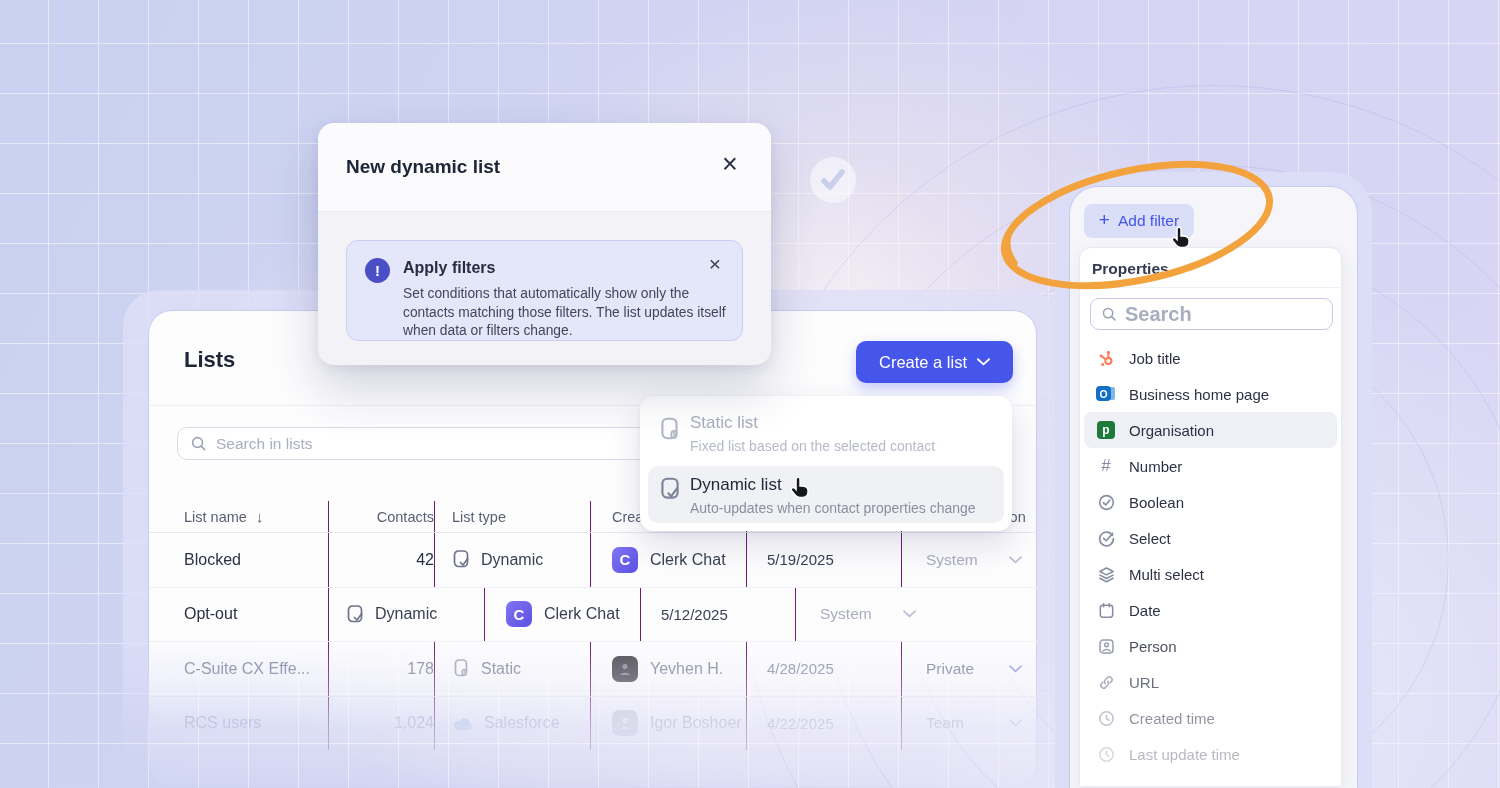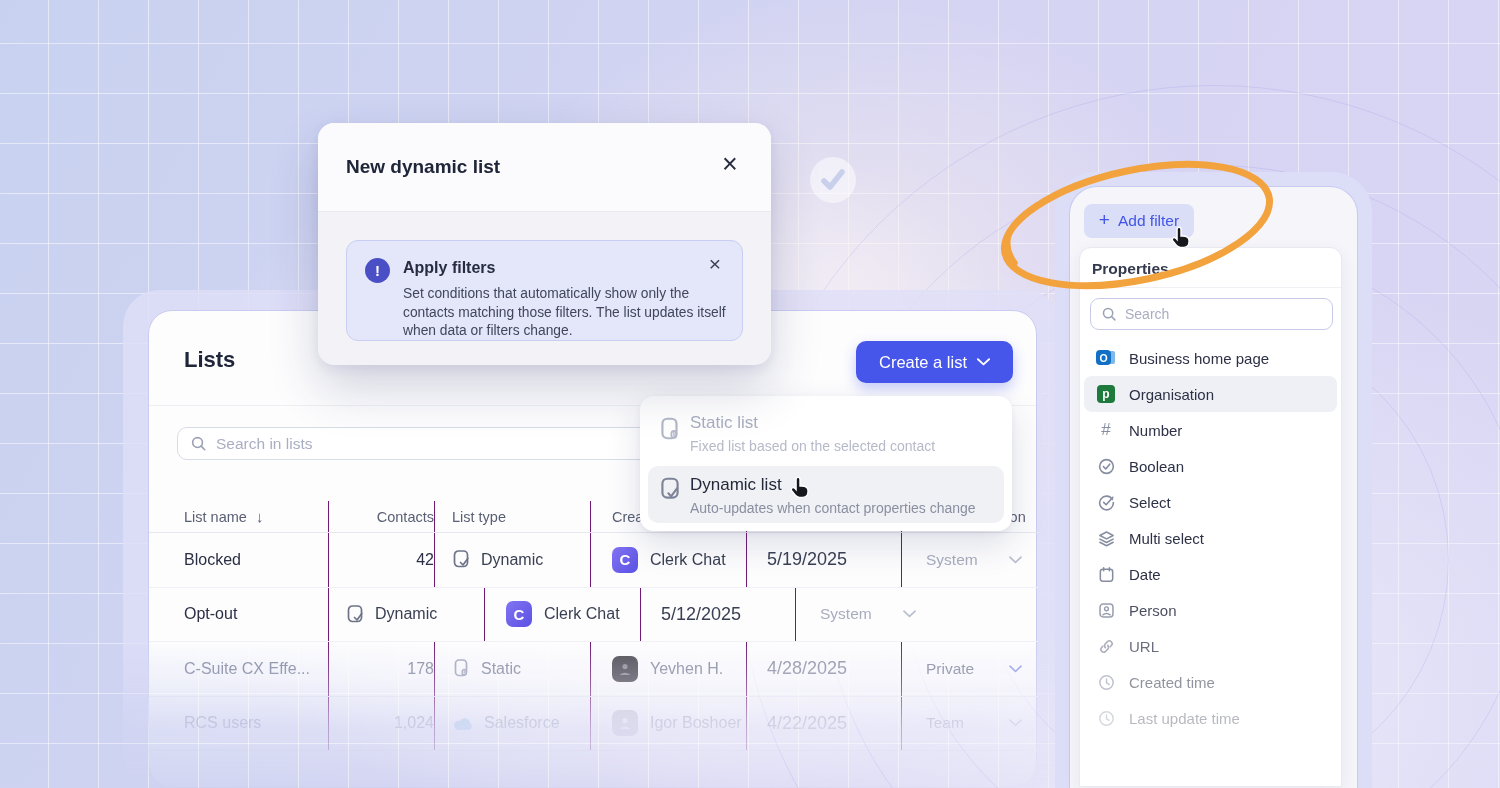--- a/index.html
+++ b/index.html
@@ -50,21 +50,21 @@
   .cell { display:flex; align-items:center; border-right:1px solid #701a75; }
   .cell:last-child { border-right:none; }
   .c1{width:180px; padding-left:35px;} .c2{width:106px; justify-content:flex-end; padding-right:0;}
   .c3{width:156px; padding-left:17px; gap:10px;} .c4{width:156px; padding-left:21px; gap:12px;}
   .c5{width:155px; padding-left:20px;} .c6{width:136px; padding-left:24px; position:relative;}
   .thead { height:32px; font-size:14.5px; color:#595F73; font-weight:500; border-bottom:1px solid #E6E7EF; }
   .thead .c1 { gap:9px; }
   .thead .c6 { padding-left:52px; }
   .sort-arrow { font-size:15px; color:#5A6075; }
   .tr { height:54.5px; font-size:16px; border-bottom:1px solid #F0F1F6; }
-  .tr .c5 { font-size:18px; color:#3A4053; }
+  .tr .c5 { font-size:15px; color:#3A4053; }
   .name { color:#2A2F44; } .num { color:#2A2F44; }
   .typetxt { color:#3A4053; }
   .perm { color:#A8ADBE; font-size:15.5px; }
   .chev { position:absolute; right:16px; top:50%; margin-top:-4px; }
   .appicon { width:26px; height:26px; border-radius:7px; display:flex; align-items:center; justify-content:center;
     flex:none; }
   .clerk { background:linear-gradient(135deg,#8274F2,#5B51E4); color:#fff; font-weight:700; font-size:15px; }
   .row3 .name,.row3 .num,.row3 .typetxt { color:#878DA0; }
   .row3 .c5 { color:#9094A6; }
   .row3 .perm { color:#868CA0; }
@@ -108,22 +108,22 @@
   .addfilter { position:absolute; left:14px; top:17px; width:110px; height:34px; background:#DADFF7; border-radius:8px;
     display:flex; align-items:center; justify-content:center; gap:8px; color:#4355E8; cursor:pointer; }
   .addfilter .plus { font-size:19px; font-weight:400; margin-top:-2px; }
   .addfilter .lbl { font-size:15.5px; font-weight:500; }
   .props-card { position:absolute; left:9px; top:60px; width:263px; height:540px; background:#fff;
     border:1px solid #E8E9F1; border-radius:12px 12px 0 0; box-shadow:0 6px 18px rgba(40,44,100,0.07); overflow:hidden; }
   .props-title { position:absolute; left:12px; top:12px; font-size:15.5px; font-weight:600; color:#343A4E; }
   .props-div { position:absolute; left:0; top:39px; width:100%; border-top:1px solid #EFEFF4; }
   .props-search { position:absolute; left:10px; top:50px; width:243px; height:32px; background:#fff;
     border:1px solid #C6CAE6; border-radius:9px; display:flex; align-items:center; padding:0 10px; gap:8px; }
-  .props-search input { border:none; outline:none; flex:1; font-size:14px; color:#a21caf; background:transparent;
-    font-family:inherit; width:100%; }
+  .props-search input { border:none; outline:none; flex:1; font-size:20px; color:#a21caf; background:transparent;
+    font-family:inherit; width:100%;font-weight:bold; }
   .props-search input::placeholder { color:#A8ADC0; }
   .props-list { position:absolute; left:0; top:92px; width:100%; }
   .pitem { display:flex; align-items:center; height:36px; gap:13px; margin:0 4px; padding-left:12px; border-radius:8px;
     cursor:pointer; }
   .pitem .pico { width:20px; height:20px; flex:none; display:flex; align-items:center; justify-content:center; }
   .pitem .plabel { font-size:15px; color:#2C3145; }
   .pitem.sel { background:#EFF0F5; }
   .o85{opacity:.85;} .o70{opacity:.7;} .o52{opacity:.52;} .o34{opacity:.34;}
   .hash-glyph { font-size:17px; color:#868CA0; font-weight:500; }
   .logo-sq { width:18px; height:18px; border-radius:4px; color:#fff; font-weight:700; font-size:12px;
@@ -299,20 +299,33 @@
 
       <div class="props-search">
         <svg width="16" height="16" viewBox="0 0 18 18">
           <circle cx="8" cy="8" r="5.2" fill="none" stroke="#9BA0B5" stroke-width="1.7"></circle>
           <line x1="11.8" y1="11.8" x2="15.6" y2="15.6" stroke="#9BA0B5" stroke-width="1.7" stroke-linecap="round"></line>
         </svg>
         <input type="text" placeholder="Search" style="">
       </div>
 
       <div class="props-list">
+        <div class="pitem">
+          <span class="pico">
+            <svg width="20" height="20" viewBox="0 0 20 20">
+              <circle cx="12.4" cy="13" r="3.1" fill="none" stroke="#FF7A59" stroke-width="2"></circle>
+              <line x1="12.4" y1="9.9" x2="12.4" y2="5.4" stroke="#FF7A59" stroke-width="2" stroke-linecap="round"></line>
+              <circle cx="12.4" cy="4.2" r="1.5" fill="#FF7A59"></circle>
+              <line x1="9.8" y1="11.3" x2="6" y2="8.6" stroke="#FF7A59" stroke-width="2" stroke-linecap="round"></line>
+              <circle cx="5" cy="7.9" r="1.4" fill="#FF7A59"></circle>
+              <circle cx="6.7" cy="16.6" r="1.5" fill="#FF7A59"></circle>
+            </svg>
+          </span>
+          <span class="plabel">Job title</span>
+        </div>
 
         <div class="pitem">
           <span class="pico" style="position:relative;">
             <span style="position:absolute; left:6px; top:3px; width:13px; height:13px; border-radius:2px; background:#7FB8E8;"></span>
             <span class="logo-sq" style="position:absolute; left:0; top:2px; width:15px; height:15px; background:#1170C5; font-size:10.5px;">O</span>
           </span>
           <span class="plabel">Business home page</span>
         </div>
 
         <div class="pitem sel">

